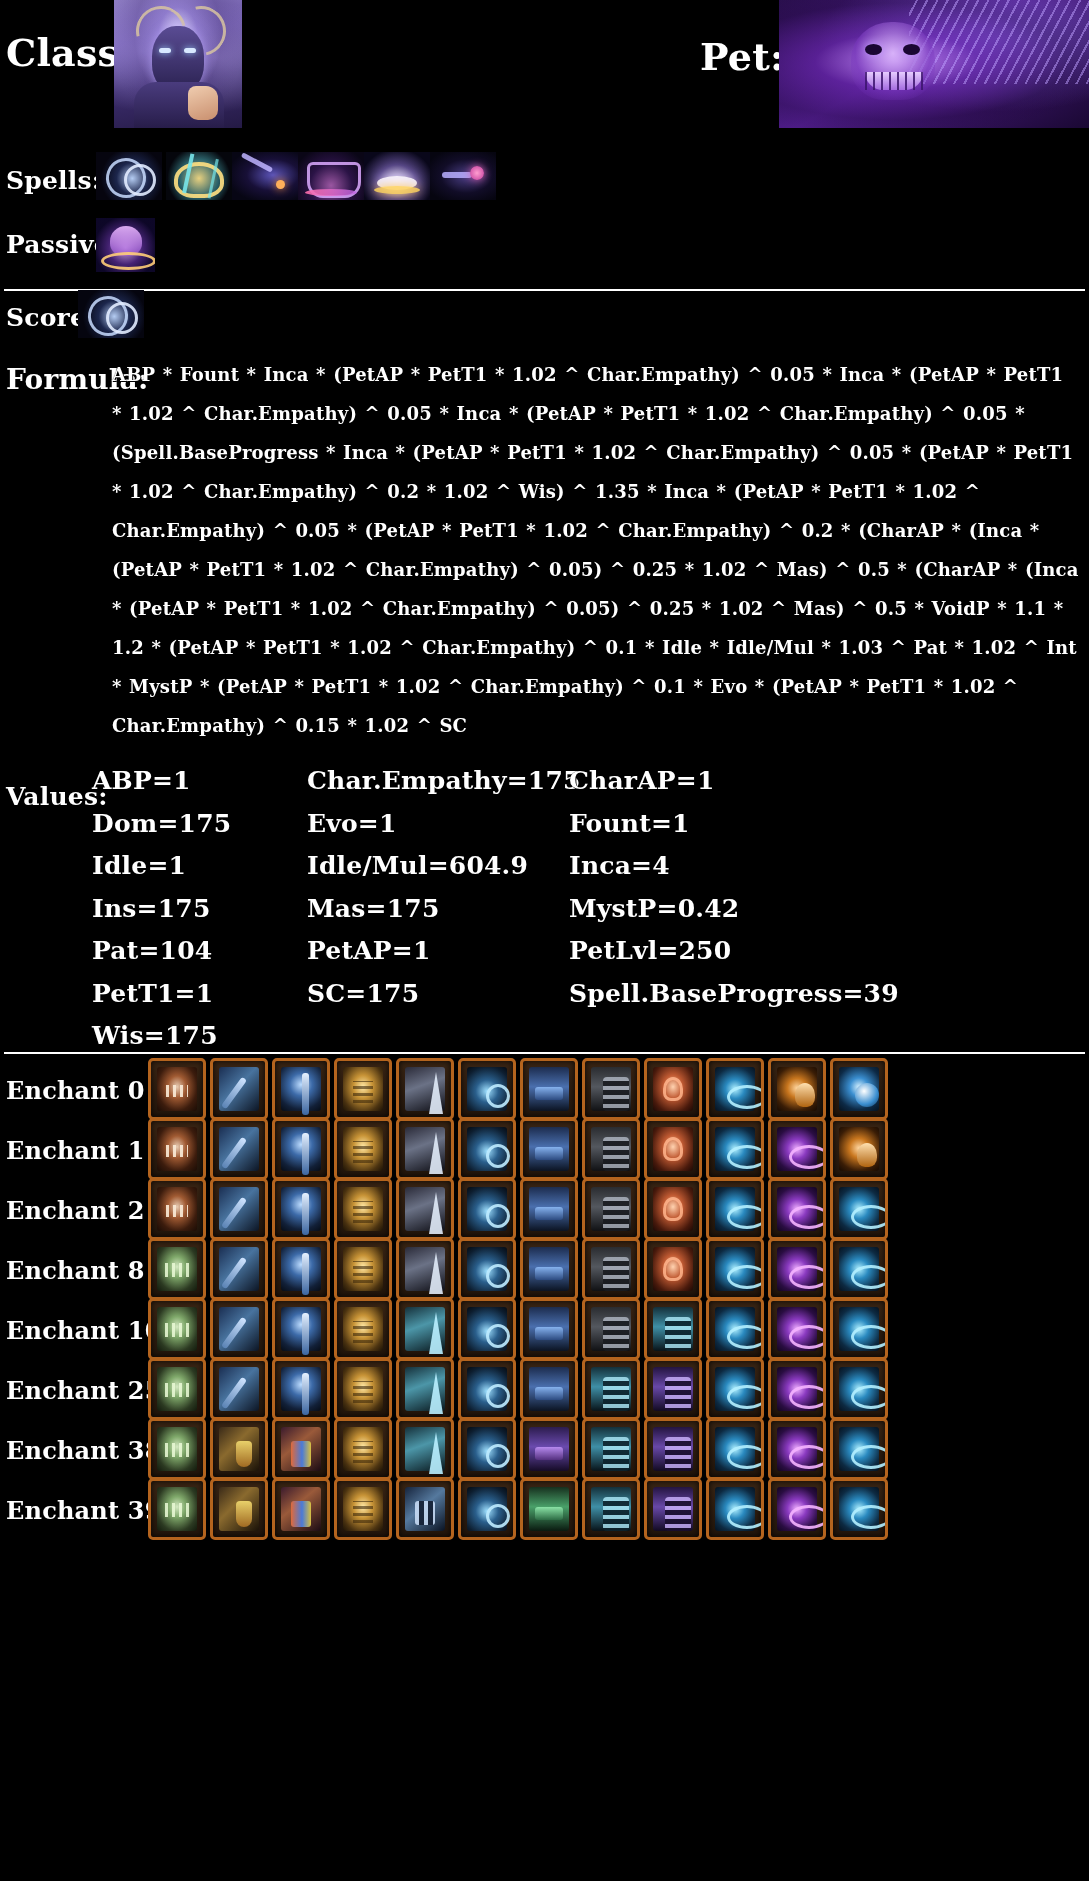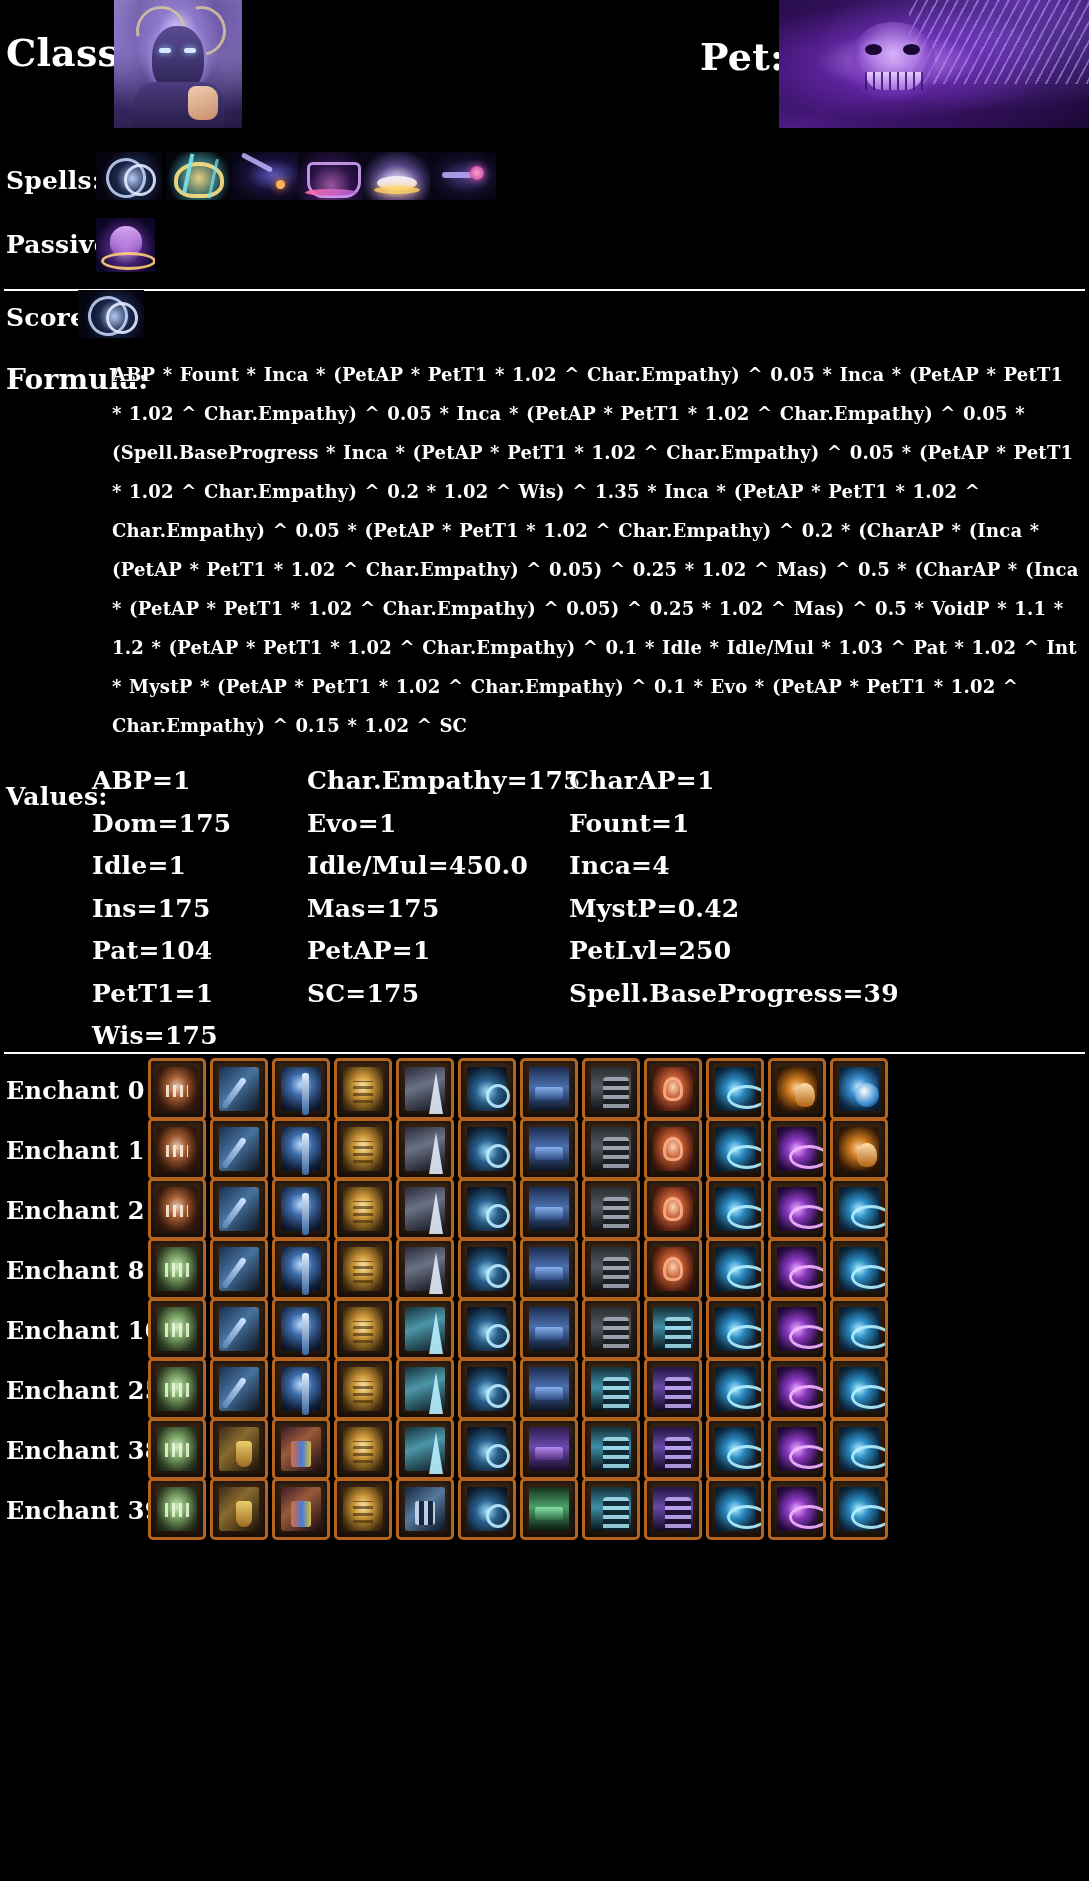--- a/index.html
+++ b/index.html
@@ -255,21 +255,21 @@
 <div id="values-wrap">
   <div id="values-label" class="gothic">Values:</div>
   <div id="values-grid">
       <div class="vcell gothic">ABP=1</div>
       <div class="vcell gothic">Char.Empathy=175</div>
       <div class="vcell gothic">CharAP=1</div>
       <div class="vcell gothic">Dom=175</div>
       <div class="vcell gothic">Evo=1</div>
       <div class="vcell gothic">Fount=1</div>
       <div class="vcell gothic">Idle=1</div>
-      <div class="vcell gothic">Idle/Mul=450.0</div>
+      <div class="vcell gothic">Idle/Mul=604.9</div>
       <div class="vcell gothic">Inca=4</div>
       <div class="vcell gothic">Ins=175</div>
       <div class="vcell gothic">Mas=175</div>
       <div class="vcell gothic">MystP=0.42</div>
       <div class="vcell gothic">Pat=104</div>
       <div class="vcell gothic">PetAP=1</div>
       <div class="vcell gothic">PetLvl=250</div>
       <div class="vcell gothic">PetT1=1</div>
       <div class="vcell gothic">SC=175</div>
       <div class="vcell gothic">Spell.BaseProgress=39</div>

